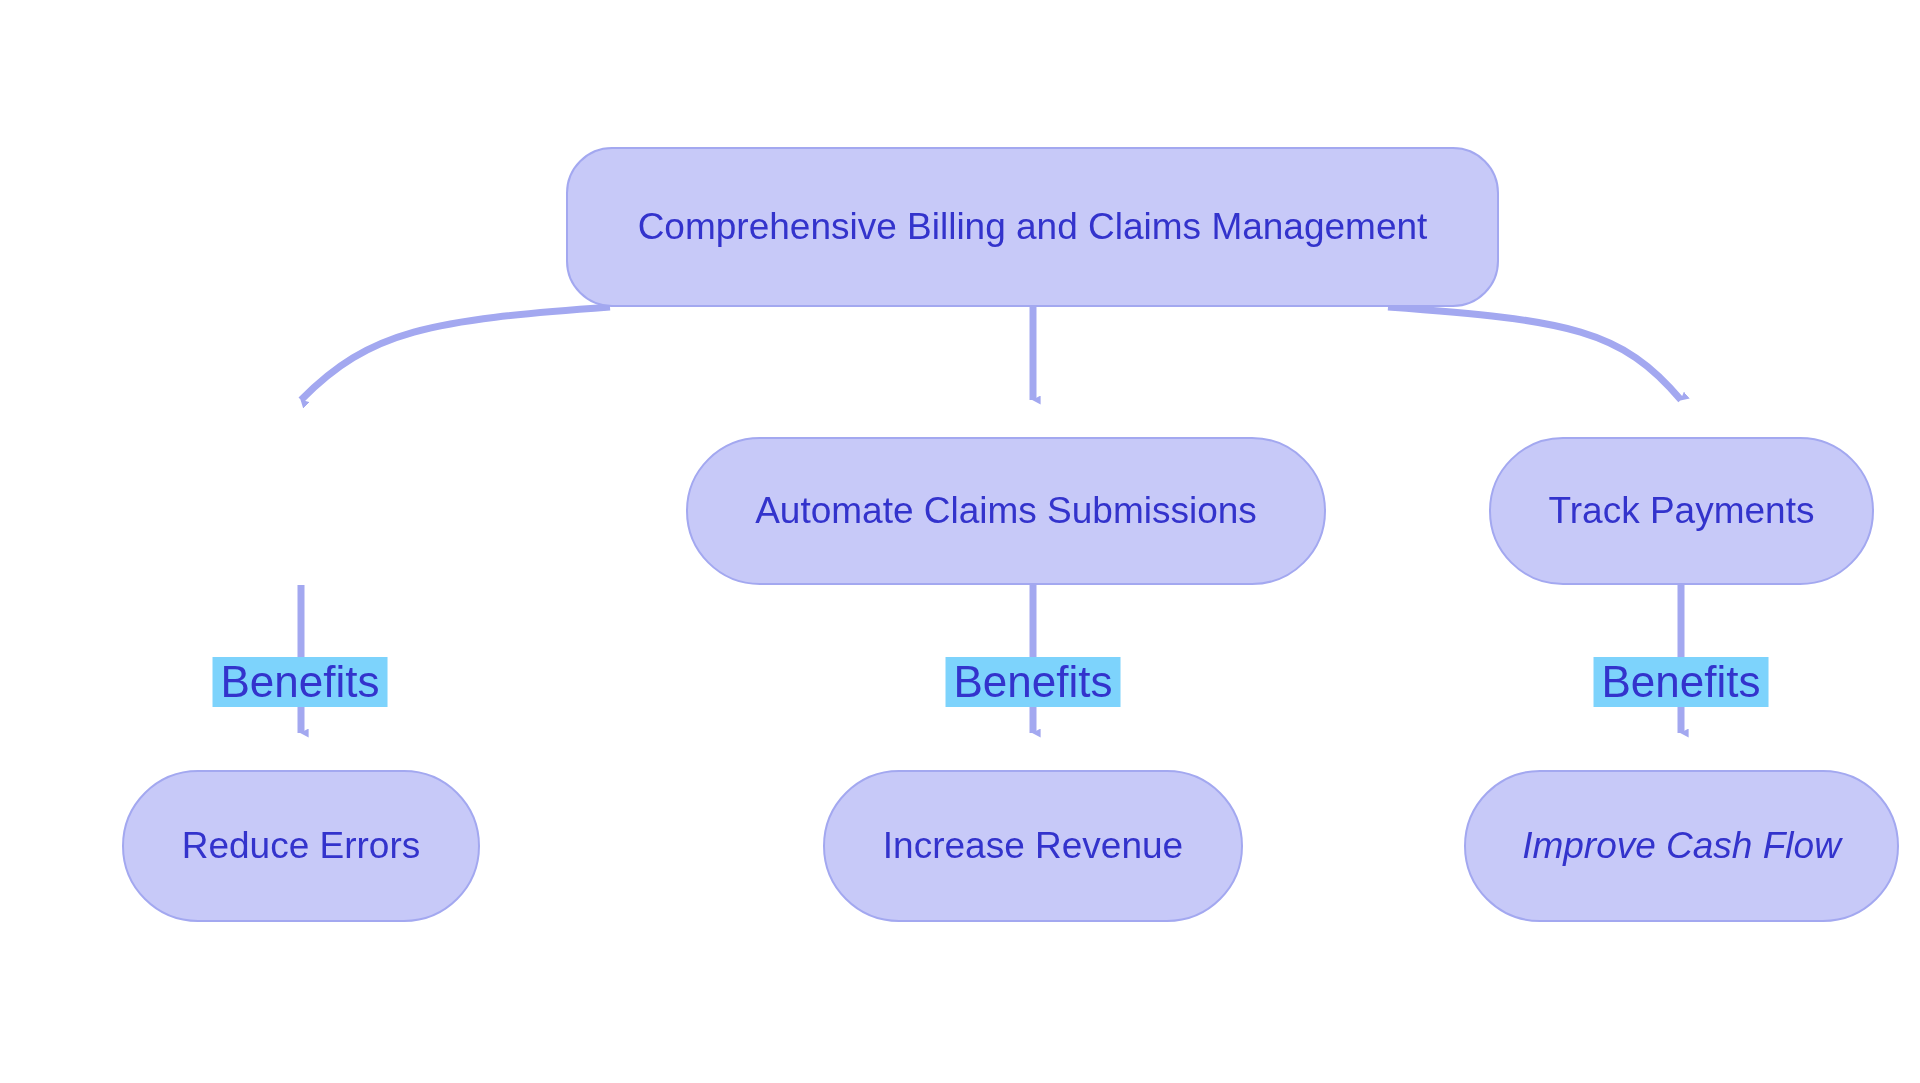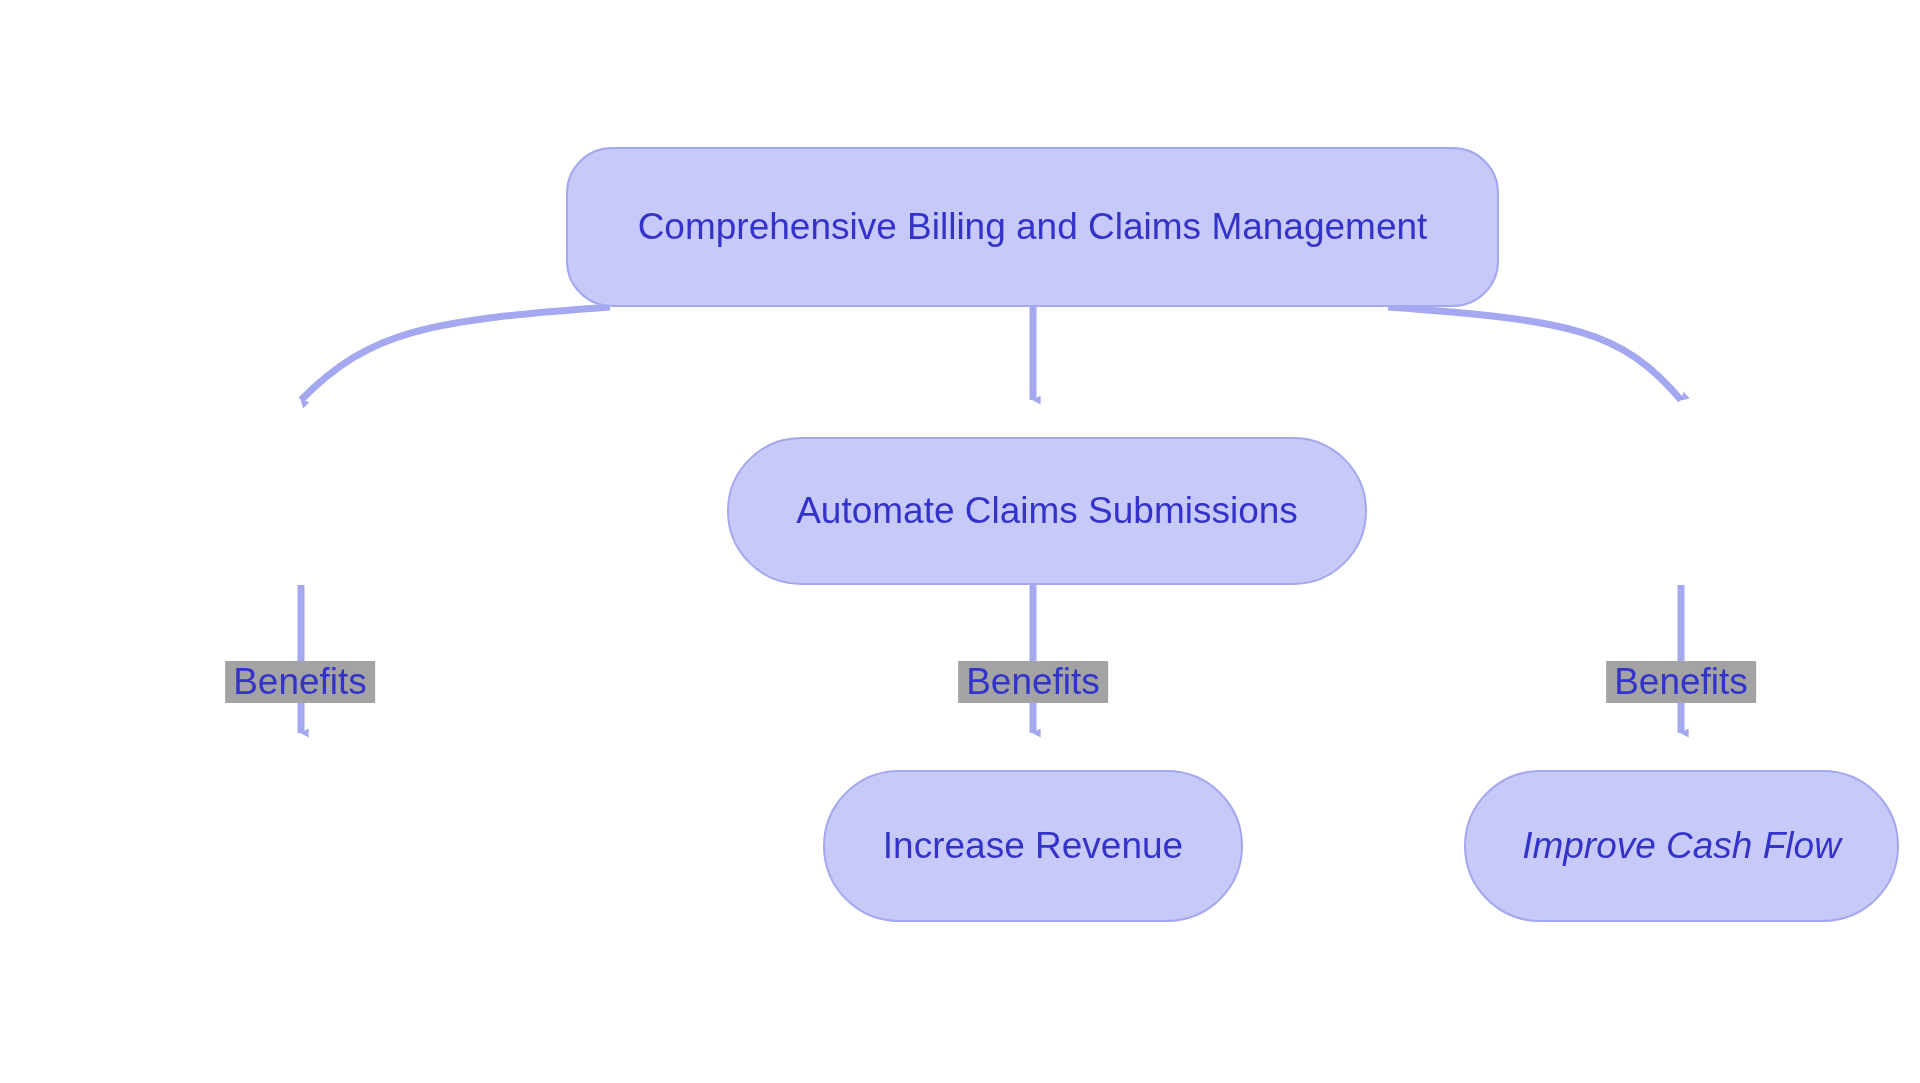--- a/index.html
+++ b/index.html
@@ -53,38 +53,38 @@
     border-radius: 46px;
     font-size: 37px;
   }
   .node-mid {
     height: 148px;
     border-radius: 74px;
     font-size: 37px;
     top: 437px;
   }
   .node-mid-1 { left: 22px;   width: 558px; }
-  .node-mid-2 { left: 727px;  width: 640px; }
+  .node-mid-2 { left: 686px;  width: 640px; }
   .node-mid-3 { left: 1489px; width: 385px; }
   .node-leaf {
     height: 152px;
     border-radius: 76px;
     font-size: 37px;
     top: 770px;
   }
   .node-leaf-1 { left: 122px;  width: 358px; }
   .node-leaf-2 { left: 823px;  width: 420px; }
   .node-leaf-3 { left: 1464px; width: 435px; font-style: italic; }
 
   .edge-label {
     position: absolute;
     transform: translate(-50%, -50%);
     color: #3333cc;
-    font-size: 37px;
-    background: #a3a3a3;
+    font-size: 44px;
+    background: #7dd3fc;
     padding: 0 8px;
     white-space: nowrap;
   }
   .edge-label-1 { left: 300px;  top: 682px; }
   .edge-label-2 { left: 1033px; top: 682px; }
   .edge-label-3 { left: 1681px; top: 682px; }
 </style>
 </head>
 <body>
 
@@ -112,25 +112,31 @@
 
   <div class="node node-root">
     <span class="node-label">Comprehensive Billing and Claims Management</span>
   </div>
 
 
   <div class="node node-mid node-mid-2">
     <span class="node-label">Automate Claims Submissions</span>
   </div>
 
+  <div class="node node-mid node-mid-3">
+    <span class="node-label">Track Payments</span>
+  </div>
 
   <div class="edge-label edge-label-1">Benefits</div>
   <div class="edge-label edge-label-2">Benefits</div>
   <div class="edge-label edge-label-3">Benefits</div>
 
+  <div class="node node-leaf node-leaf-1">
+    <span class="node-label">Reduce Errors</span>
+  </div>
 
   <div class="node node-leaf node-leaf-2">
     <span class="node-label">Increase Revenue</span>
   </div>
 
   <div class="node node-leaf node-leaf-3">
     <span class="node-label">Improve Cash Flow</span>
   </div>
 
 </div>

